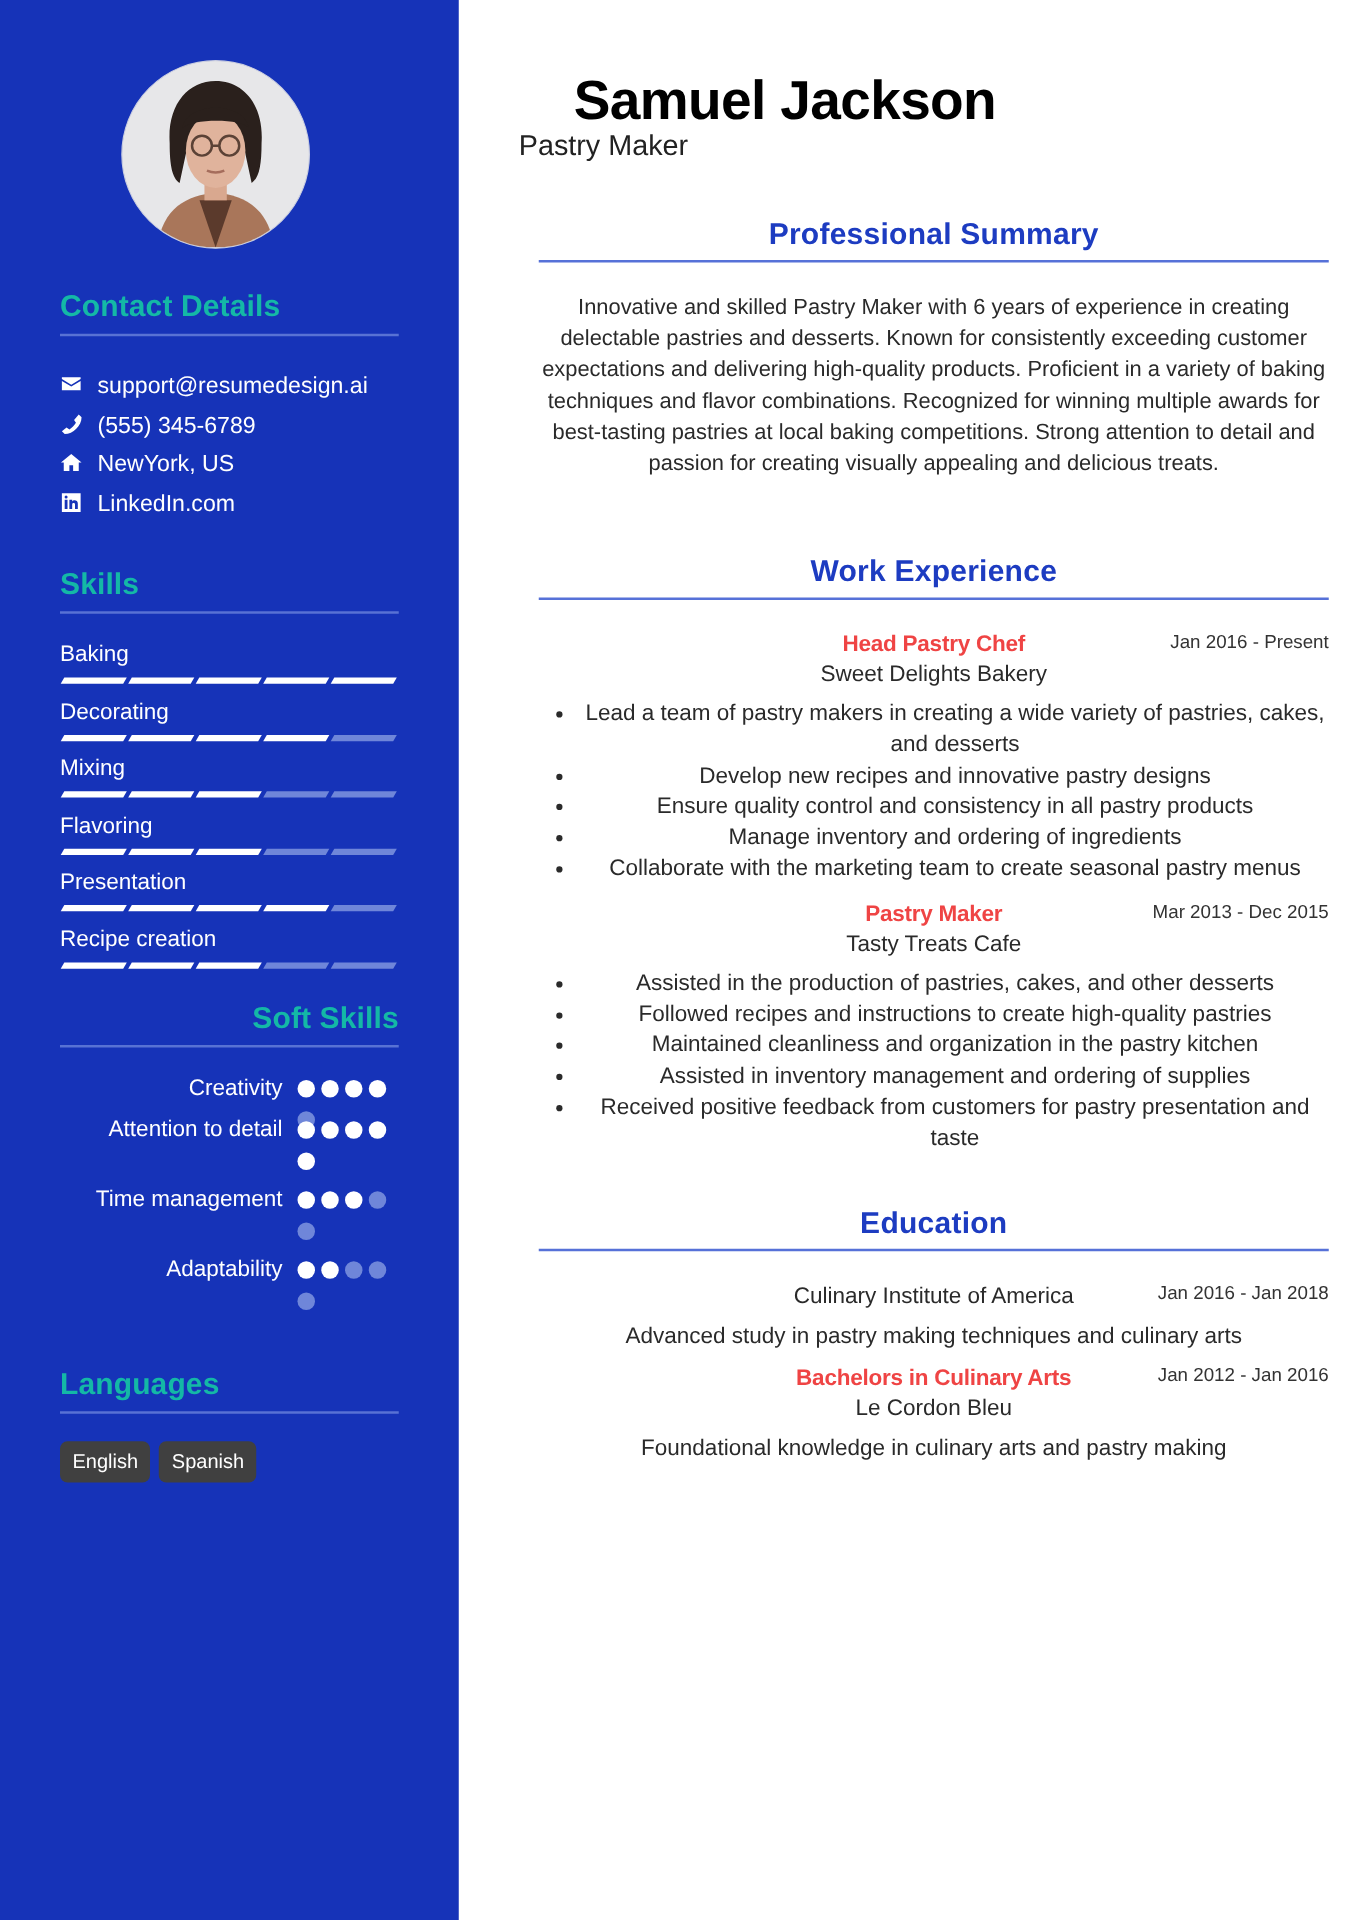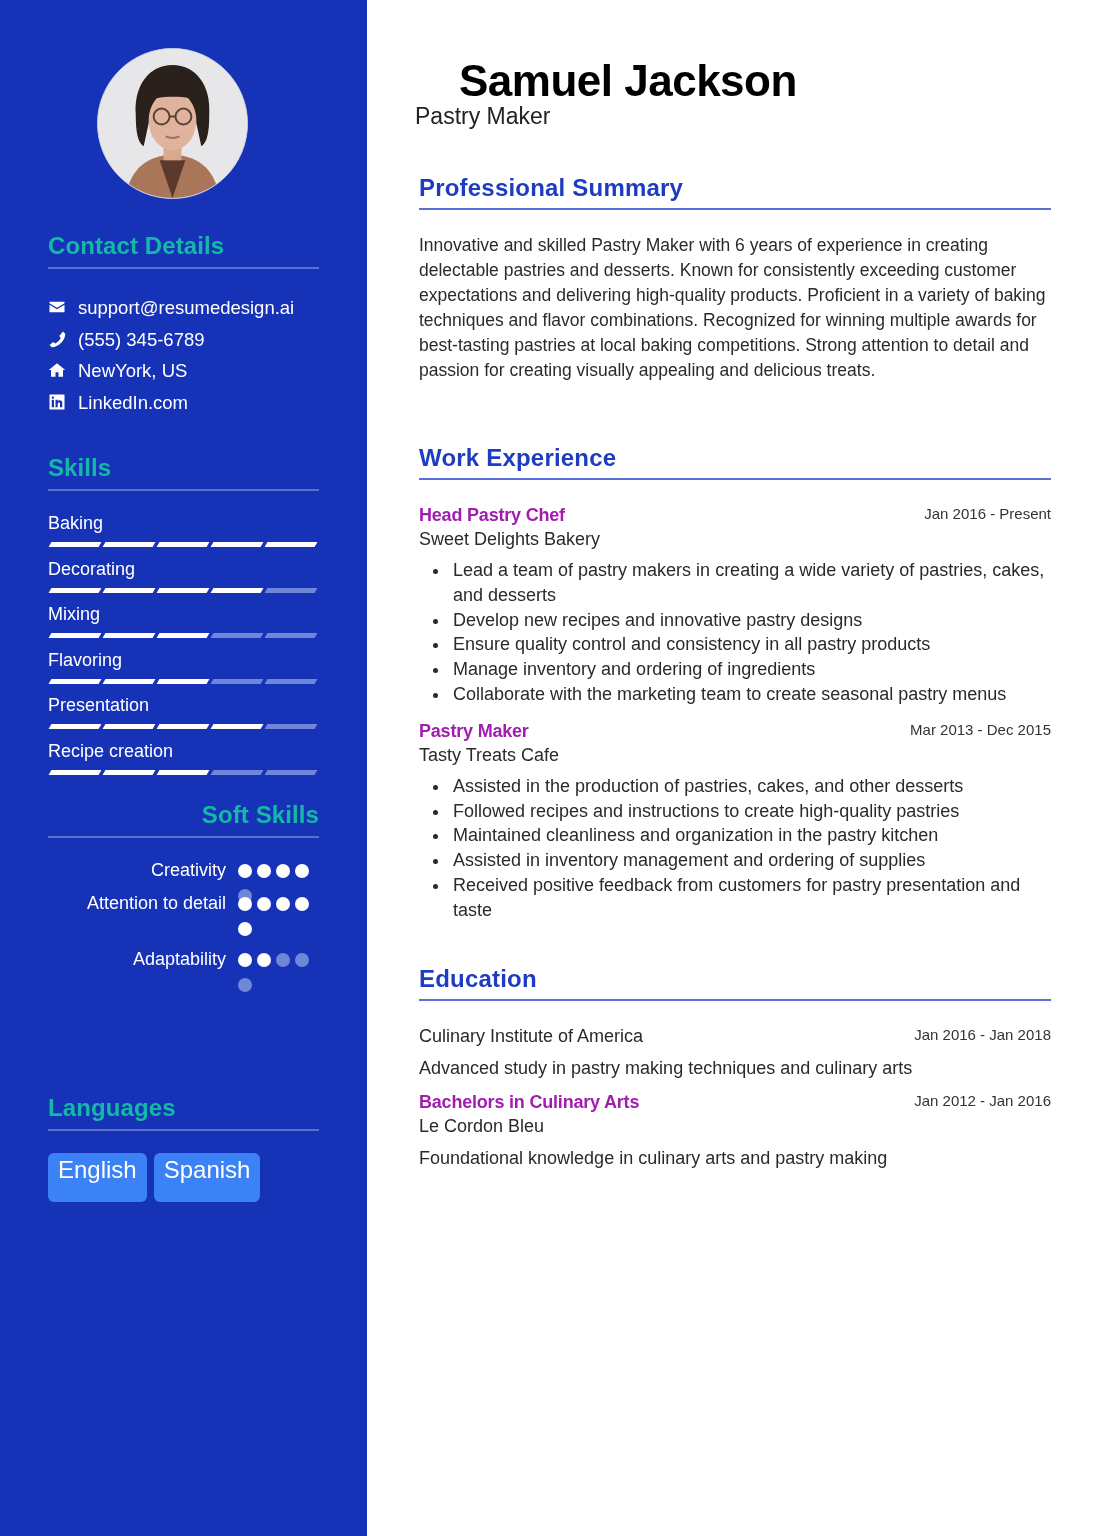--- a/index.html
+++ b/index.html
@@ -39,37 +39,37 @@
 
   .soft-list { margin-top: 20px; }
   .soft { display: flex; position: relative; gap: 12px; }
   .soft-name { width: 178px; font-size: 18px; line-height: 25px; }
   .soft-dots { width: 80px; display: flex; flex-wrap: wrap; gap: 0 5px; padding-top: 6px; }
   .dot { width: 14px; height: 14px; border-radius: 50%; background: #ffffff; margin-bottom: 11px; }
   .dot.off { background: #6f86d9; }
 
   .lang-list { margin-top: 22px; display: flex; gap: 7px; }
   .lang-chip {
-    background: #3b82f6; border-radius: 6px; padding: 0 10px; height: 49px;
-    line-height: 33px; font-size: 24px; color: #ffffff;
+    background: #404040; border-radius: 6px; padding: 0 10px; height: 33px;
+    line-height: 33px; font-size: 16px; color: #ffffff;
   }
 
   .main { position: absolute; left: 415px; top: 0; width: 632px; color: #222222; }
   .name { position: absolute; top: 56px; left: 0; font-size: 44px; font-weight: bold; color: #000000; letter-spacing: -0.5px; white-space: nowrap; margin-left: 44px; }
   .role { position: absolute; top: 103px; left: 0; font-size: 23px; color: #222222; }
 
-  .section { position: absolute; left: 4px; width: 632px; }
+  .section { position: absolute; left: 16px; width: 632px; text-align: center; }
   .section-title {
     font-size: 24px; font-weight: bold; color: #1d3cc1; letter-spacing: 0.2px;
     padding-bottom: 6px; border-bottom: 2px solid #5671d8;
   }
   .summary { margin-top: 23px; font-size: 17.5px; line-height: 25px; color: #2a2a2a; }
 
   .entry { position: relative; }
-  .entry-title { font-size: 18px; font-weight: bold; color: #a21caf; line-height: 24px; letter-spacing: -0.2px; }
+  .entry-title { font-size: 18px; font-weight: bold; color: #ef4444; line-height: 24px; letter-spacing: -0.2px; }
   .entry-date { position: absolute; right: 0; top: 0; font-size: 15px; color: #333333; line-height: 22px; }
   .entry-sub { font-size: 18px; color: #2a2a2a; line-height: 24px; }
   .entry-bullets { list-style: none; margin-top: 7px; padding-left: 12px; }
   .entry-bullets li { position: relative; padding-left: 22px; font-size: 18px; line-height: 24.8px; color: #2a2a2a; }
   .entry-bullets li::before {
     content: ""; position: absolute; left: 2px; top: 11px; width: 5px; height: 5px;
     border-radius: 50%; background: #2a2a2a;
   }
   .entry-desc { margin-top: 8px; font-size: 18px; line-height: 24px; color: #2a2a2a; }
 </style>
@@ -213,20 +213,30 @@
         <div class="soft" style="height: 56px;">
           <div class="soft-name">Attention to detail</div>
           <div class="soft-dots">
             <span class="dot"></span>
             <span class="dot"></span>
             <span class="dot"></span>
             <span class="dot"></span>
             <span class="dot"></span>
           </div>
         </div>
+        <div class="soft" style="height: 56px;">
+          <div class="soft-name">Time management</div>
+          <div class="soft-dots">
+            <span class="dot"></span>
+            <span class="dot"></span>
+            <span class="dot"></span>
+            <span class="dot off"></span>
+            <span class="dot off"></span>
+          </div>
+        </div>
         <div class="soft" style="height: 50px;">
           <div class="soft-name">Adaptability</div>
           <div class="soft-dots">
             <span class="dot"></span>
             <span class="dot"></span>
             <span class="dot off"></span>
             <span class="dot off"></span>
             <span class="dot off"></span>
           </div>
         </div>

